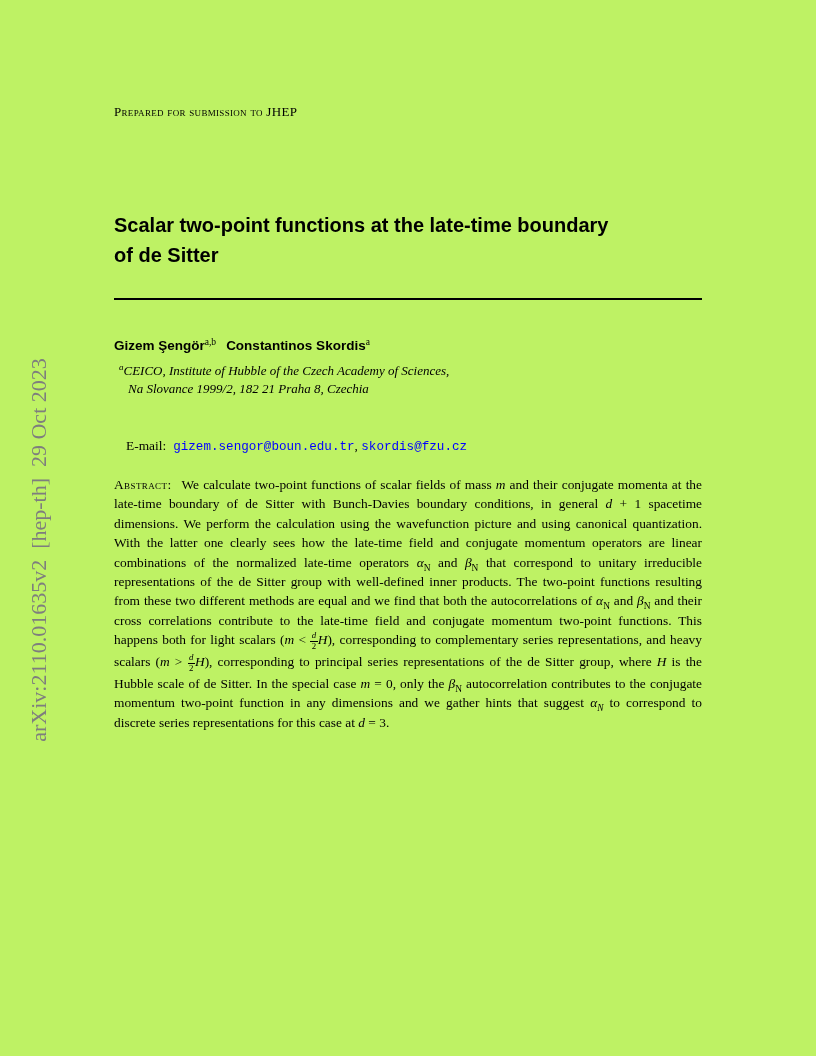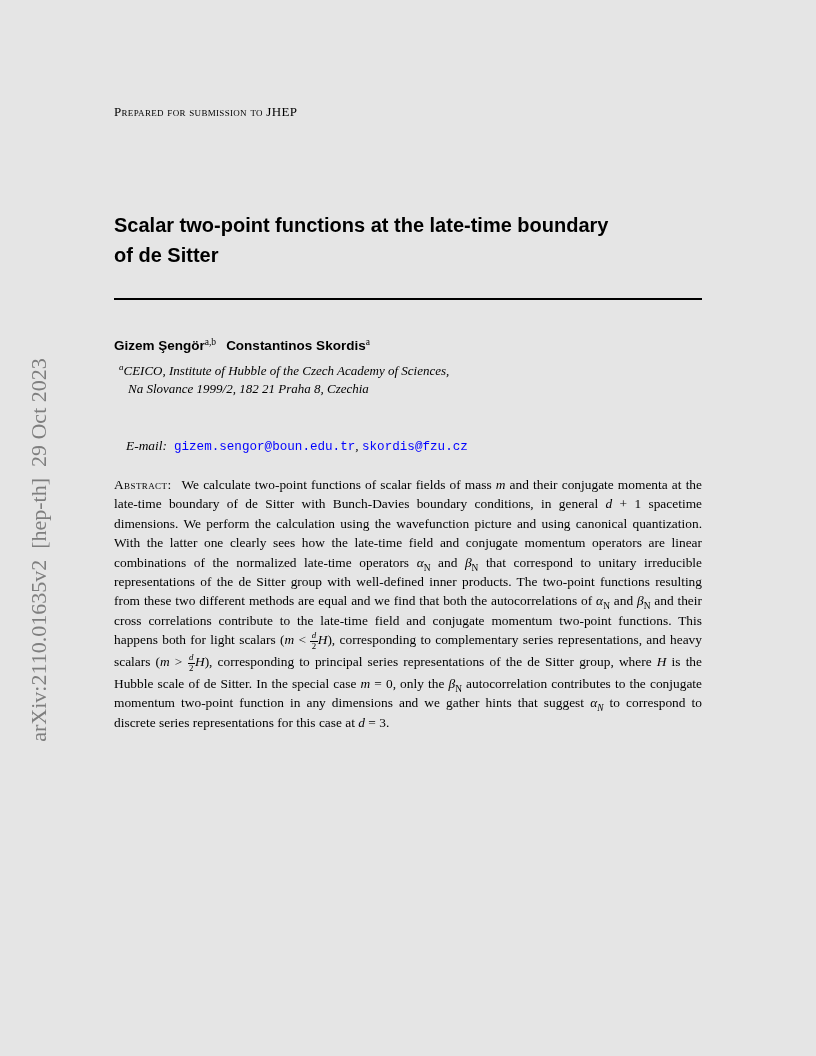--- a/index.html
+++ b/index.html
@@ -6,21 +6,21 @@
   * { margin: 0; padding: 0; box-sizing: border-box; }
   html, body { background: #ffffff; }
   body {
     font-family: "Liberation Serif", "DejaVu Serif", serif;
     color: #000000;
   }
   .page {
     position: relative;
     width: 816px;
     height: 1056px;
-    background: #e5e5e5;
+    background: #bef264;
     overflow: hidden;
   }
   .block { position: absolute; left: 114px; width: 588px; }
 
   .header-note {
     top: 104px;
     font-variant: small-caps;
     font-size: 13px;
     letter-spacing: 0.3px;
   }
@@ -63,21 +63,21 @@
     font-style: italic;
     vertical-align: super;
   }
   .affil-cont { padding-left: 9px; }
 
   .email {
     top: 438px;
     padding-left: 12px;
     font-size: 13.4px;
   }
-  .email-label { font-style: italic; margin-right: 7px; }
+  .email-label { margin-right: 7px; }
   .email-link {
     font-family: "Liberation Mono", "DejaVu Sans Mono", monospace;
     font-size: 12.6px;
     color: var(--link-color, #0000ff);
     text-decoration: none;
     cursor: pointer;
   }
 
   .abstract {
     top: 475px;

